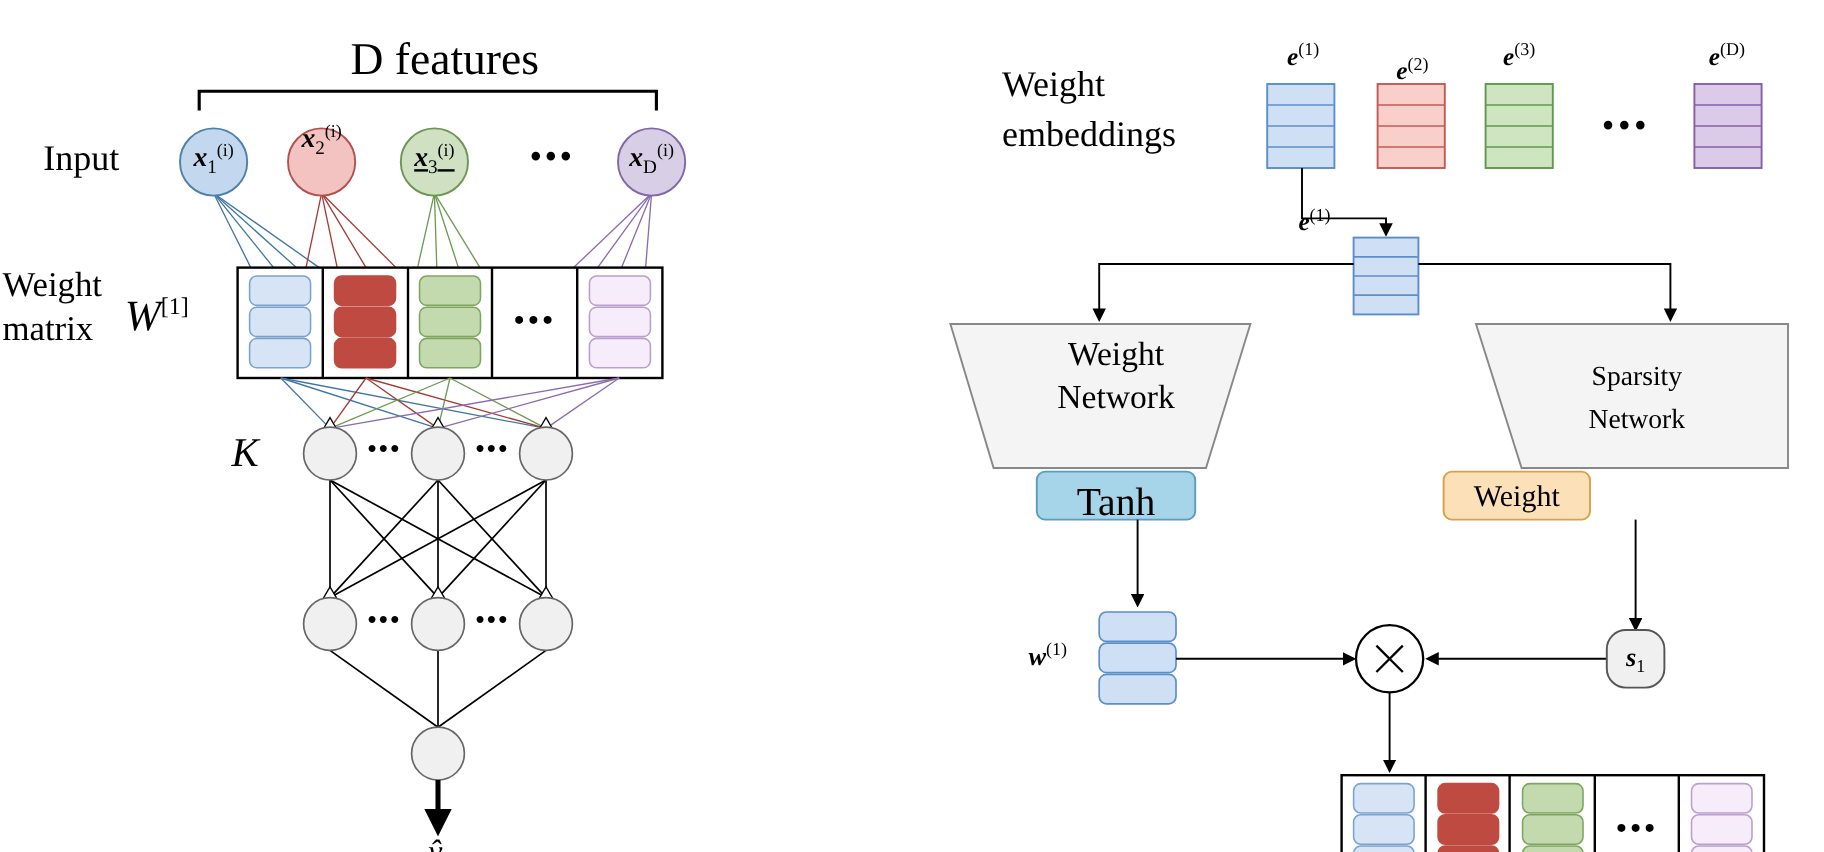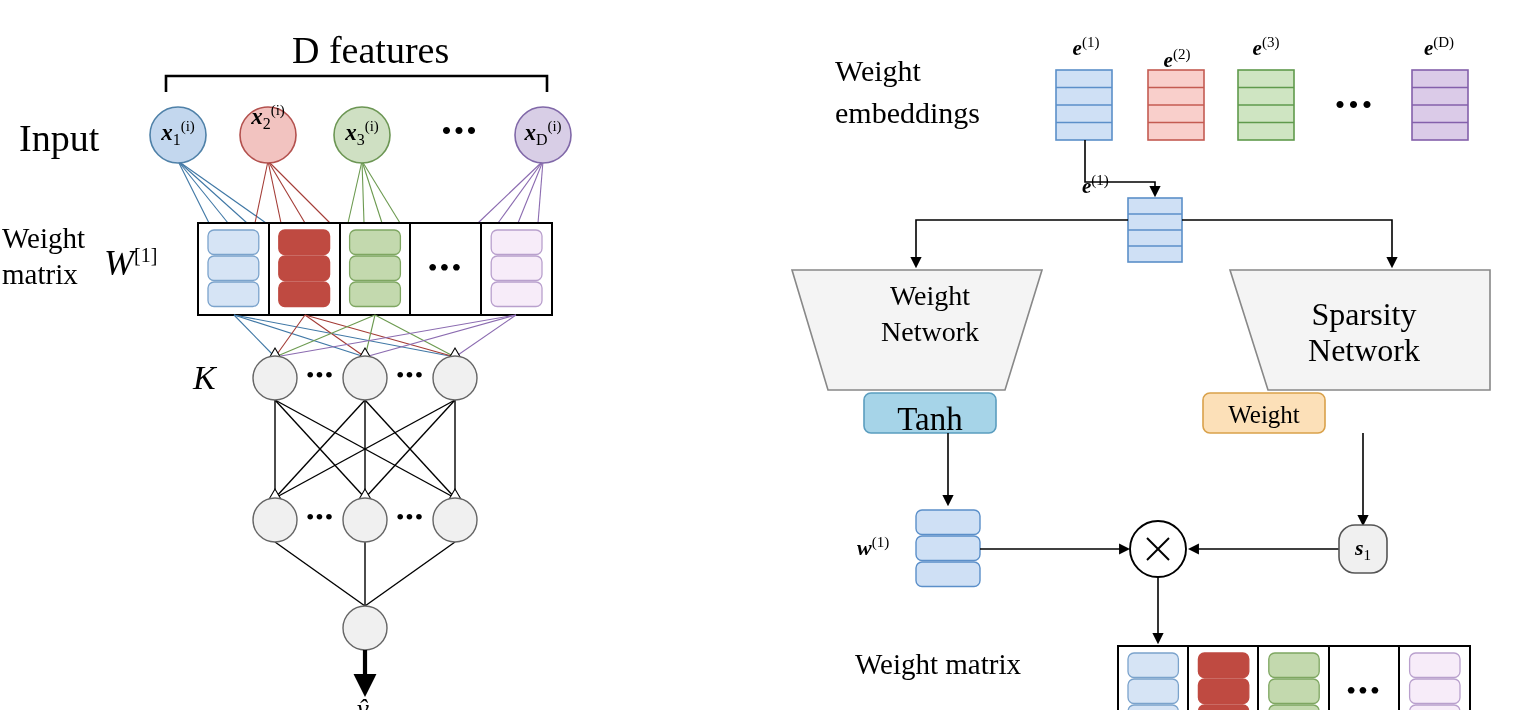--- a/index.html
+++ b/index.html
@@ -300,29 +300,29 @@
         <rect x="1409.6" y="649" width="50.400000000000006" height="24.5" rx="6" ry="6" fill="#f7ecf9" stroke="#b9a0cd" stroke-width="1.3"></rect>
         <rect x="1409.6" y="675" width="50.400000000000006" height="24.5" rx="6" ry="6" fill="#f7ecf9" stroke="#b9a0cd" stroke-width="1.3"></rect>
       </g>
 
   </svg>
 
   <div class="lbl" style="left:292px; top:-2px; font-size:38px;">
     <span class="math" style="font-style:normal;">D features</span>
   </div>
 
-  <div class="lbl" style="left:19px; top:86px; font-size:38px;">Input</div>
+  <div class="lbl" style="left:36px; top:86px; font-size:30px;">Input</div>
 
   <div class="lbl ctr" style="left:148px; top:88px; width:60px; font-size:23px;">
     <span class="bold-math">x</span><sub class="sp" style="font-size:16px;">1</sub><sup class="sp" style="font-size:15px;">(i)</sup>
   </div>
   <div class="lbl ctr" style="left:238px; top:72px; width:60px; font-size:23px;font-family:Liberation Serif, serif;">
     <span class="bold-math">x</span><sub class="sp" style="font-size:16px;">2</sub><sup class="sp" style="font-size:15px;">(i)</sup>
   </div>
-  <div class="lbl ctr" style="left:332px; top:88px; width:60px; font-size:23px;">
+  <div class="lbl ctr" style="left:332px; top:88px; width:60px; font-size:23px;text-decoration:underline;">
     <span class="bold-math">x</span><sub class="sp" style="font-size:16px;">3</sub><sup class="sp" style="font-size:15px;">(i)</sup>
   </div>
   <div class="lbl ctr" style="left:513px; top:88px; width:60px; font-size:23px;">
     <span class="bold-math">x</span><sub class="sp" style="font-size:16px;">D</sub><sup class="sp" style="font-size:15px;">(i)</sup>
   </div>
 
   <div class="lbl ctr" style="left:425px; top:84px; width:70px; font-size:30px; letter-spacing:2px;">•••</div>
 
   <div class="lbl" style="left:2px; top:192px; font-size:29px;">Weight</div>
   <div class="lbl" style="left:2px; top:228px; font-size:29px;">matrix</div>
@@ -365,33 +365,32 @@
 
   <div class="lbl" style="left:1082px; top:142px; font-size:21px;">
     <span class="bold-math">e</span><sup class="sp" style="font-size:15px;">(1)</sup>
   </div>
 
   <div class="lbl ctr" style="left:850px; top:248px; width:160px; font-size:28px; line-height:36px;">
     <div>Weight</div>
     <div>Network</div>
   </div>
 
-  <div class="lbl ctr" style="left:1284px; top:266px; width:160px; font-size:32px; line-height:36px;">
+  <div class="lbl ctr" style="left:1284px; top:266px; width:160px; font-size:23px; line-height:36px;">
     <div>Sparsity</div>
     <div>Network</div>
   </div>
 
   <div class="lbl ctr" style="left:864px; top:371px; width:132px; font-size:33px;">Tanh</div>
   <div class="lbl ctr" style="left:1203px; top:371px; width:122px; font-size:25px;">Weight</div>
 
   <div class="lbl" style="left:857px; top:504px; font-size:22px;">
     <span class="bold-math">w</span><sup class="sp" style="font-size:15px;">(1)</sup>
   </div>
 
   <div class="lbl ctr" style="left:1339px; top:505px; width:48px; font-size:22px;">
     <span class="bold-math">s</span><sub class="sp" style="font-size:15px;">1</sub>
   </div>
 
-  <div class="lbl" style="left:855px; top:618px; font-size:29px;">Weight matrix</div>
 
   <div class="lbl ctr" style="left:1329px; top:645px; width:70px; font-size:28px; letter-spacing:2px;">•••</div>
 
 </div>
 
 </body></html>

